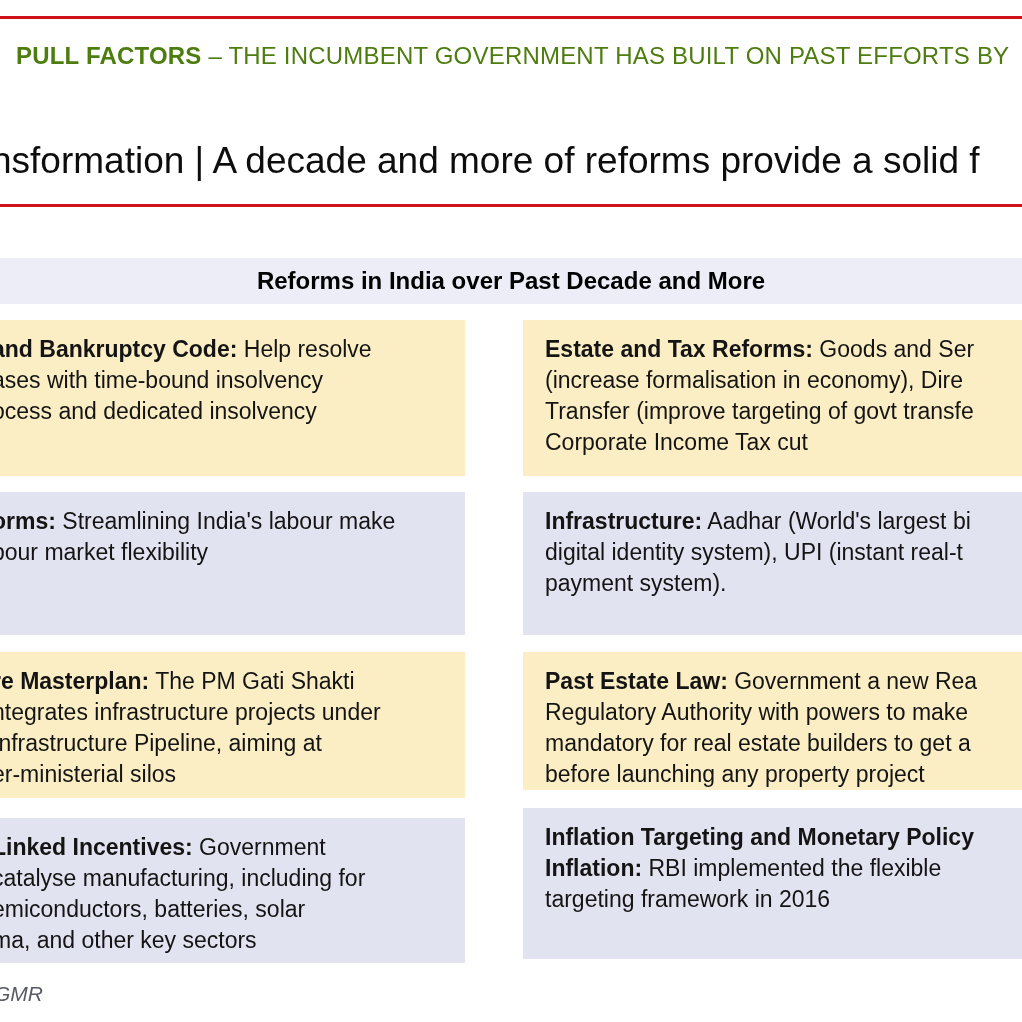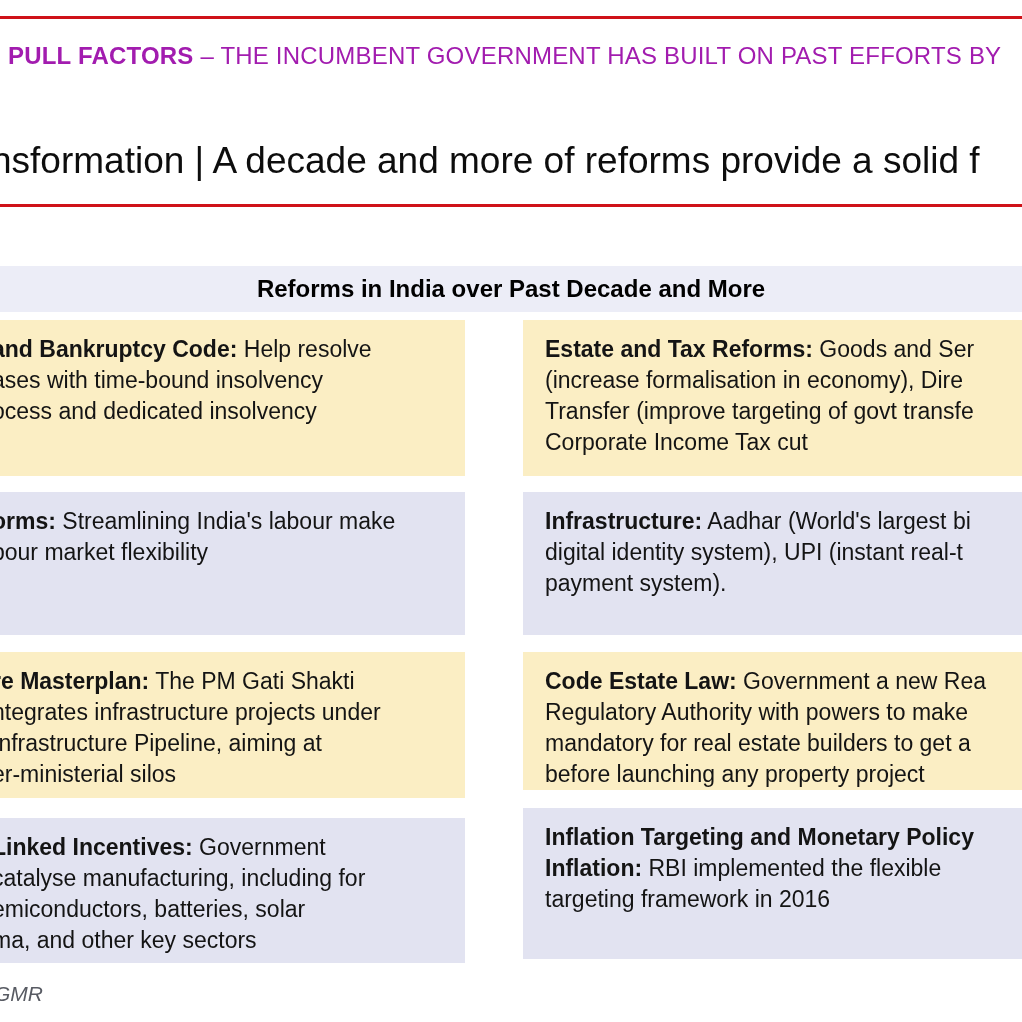--- a/index.html
+++ b/index.html
@@ -4,33 +4,33 @@
 <style>
   html,body{margin:0;padding:0;background:#ffffff;}
   #stage{
     position:relative;width:1022px;height:1022px;overflow:hidden;background:#ffffff;
     font-family:"Liberation Sans","DejaVu Sans",sans-serif;color:#141414;
   }
   .rule{position:absolute;left:0;width:1022px;height:3px;background:#cf1118;}
   #rule-top{top:16px;}
   #rule-title{top:204px;}
   .kicker{
-    position:absolute;left:8px;white-space:nowrap;color:#a21caf;
+    position:absolute;left:16px;white-space:nowrap;color:#4d7c0f;
     font-size:24px;line-height:28px;letter-spacing:0.2px;
   }
   #kicker-line1{top:42px;}
   #kicker-line2{top:70px;}
   .kicker b{font-weight:700;}
   #page-title{
     position:absolute;top:140px;left:-9px;white-space:nowrap;
     font-size:37px;color:#0d0d0d;font-weight:400;
   }
   #section-band{
     position:absolute;top:258px;left:0;width:1022px;height:46px;
-    background:#ecedf7;display:flex;align-items:center;justify-content:center;margin-top:8px;
+    background:#ecedf7;display:flex;align-items:center;justify-content:center;
   }
   #section-band .band-text{font-size:24px;font-weight:700;color:#000;}
   .box{position:absolute;box-sizing:border-box;}
   .box.yellow{background:#fbeec4;}
   .box.lav{background:#e2e3f1;}
   .box.left-col{left:-60px;width:525px;padding:14px 0 0 52px;}
   .box.right-col{left:523px;width:560px;padding:14px 0 0 22px;}
   .ln{white-space:nowrap;font-size:23px;line-height:31px;}
   .ln b{font-weight:700;}
   #footer-note{
@@ -77,21 +77,21 @@
     <div class="ln">payment system).</div>
   </div>
 
   <div class="box yellow left-col" style="top:652px;height:146px;">
     <div class="ln"><b>re Masterplan:</b><span> The PM Gati Shakti</span></div>
     <div class="ln">ntegrates infrastructure projects under</div>
     <div class="ln">Infrastructure Pipeline, aiming at</div>
     <div class="ln">er-ministerial silos</div>
   </div>
   <div class="box yellow right-col" style="top:652px;height:138px;">
-    <div class="ln"><b>Code Estate Law:</b><span> Government a new Rea</span></div>
+    <div class="ln"><b>Past Estate Law:</b><span> Government a new Rea</span></div>
     <div class="ln">Regulatory Authority with powers to make</div>
     <div class="ln">mandatory for real estate builders to get a</div>
     <div class="ln">before launching any property project</div>
   </div>
 
   <div class="box lav left-col" style="top:818px;height:145px;">
     <div class="ln"><b>Linked Incentives:</b><span> Government</span></div>
     <div class="ln">catalyse manufacturing, including for</div>
     <div class="ln">emiconductors, batteries, solar</div>
     <div class="ln">ma, and other key sectors</div>

